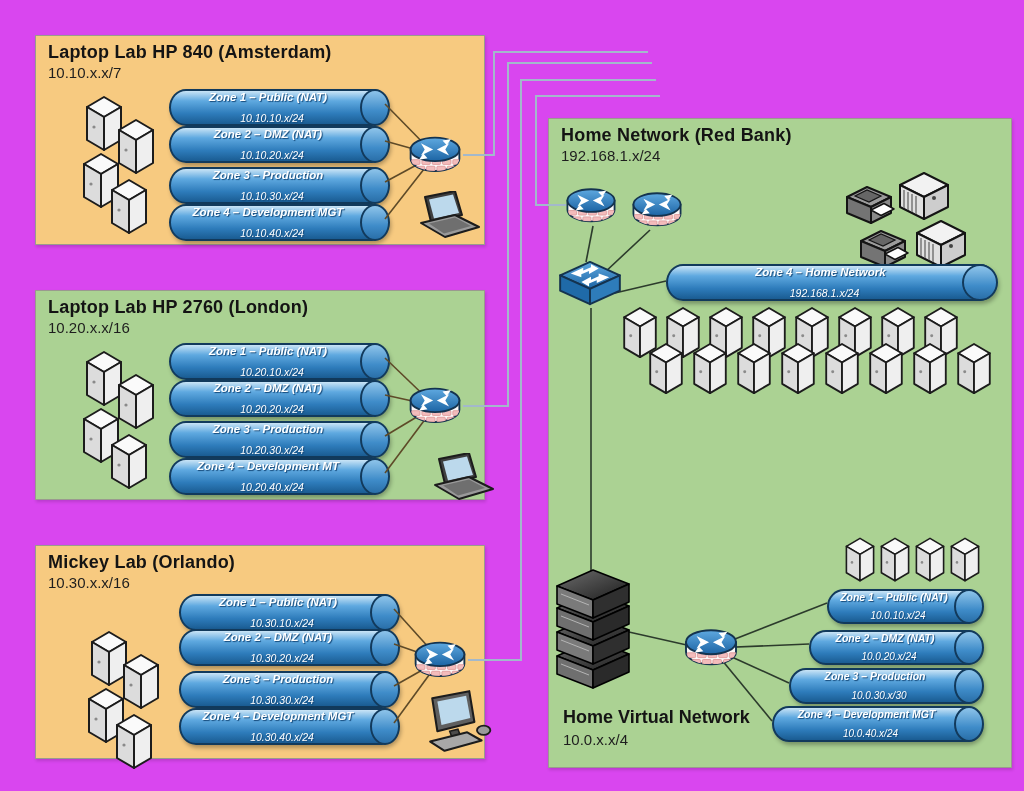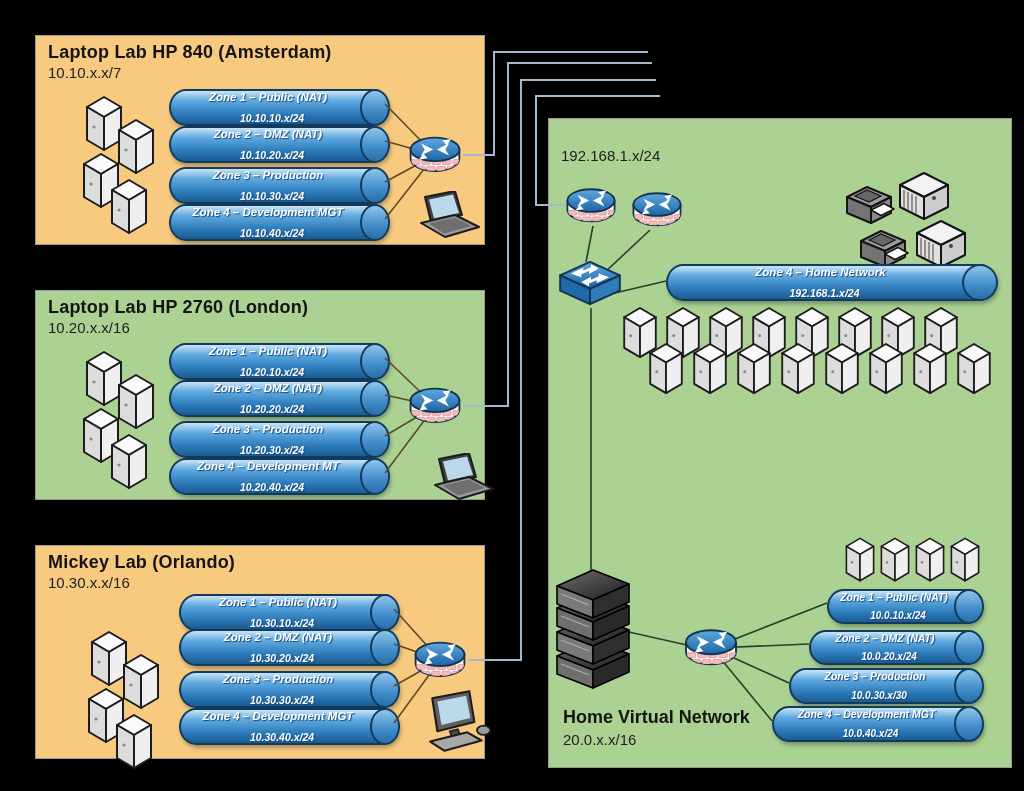--- a/index.html
+++ b/index.html
@@ -1,37 +1,37 @@
 <!DOCTYPE html>
 <html><head>
 <meta charset="utf-8">
 <style>
   html,body{margin:0;padding:0;background:#fff;}
-  #stage{position:relative;width:1024px;height:791px;background:#000000;overflow:hidden;
+  #stage{position:relative;width:1024px;height:791px;background:#d946ef;overflow:hidden;
          font-family:"Liberation Sans",sans-serif;}
   .box{position:absolute;border:1px solid #9a9a8e;box-shadow:1px 2px 3px rgba(0,0,0,.15);}
   .box.orange{background:#f7ca80;}
   .box.green{background:#abd293;}
   .btitle{position:absolute;left:12px;top:6px;font-size:18px;font-weight:bold;color:#141414;letter-spacing:.2px;}
   .bsub{position:absolute;left:12px;top:28px;font-size:15px;color:#1e1e1e;}
   .vtitle{position:absolute;font-size:18px;font-weight:bold;color:#141414;}
   .vsub{position:absolute;font-size:15px;color:#1e1e1e;}
 
   .cyl{position:absolute;border:2px solid #123a5c;border-radius:17px/50%;
        background:linear-gradient(180deg,#c9e4f6 0%,#5fa9e0 30%,#2e7cbb 68%,#1a5c92 100%);
        box-shadow:2px 3px 4px rgba(0,0,0,.3);}
   .cyl::after{content:"";position:absolute;top:-2px;bottom:-2px;right:-3px;width:26px;
        border:2px solid #123a5c;border-radius:50%;
        background:linear-gradient(180deg,#8ec4ea 0%,#3f8cc9 60%,#2a6fa8 100%);}
   .cyl.bigcap::after{width:32px;}
   .cyltxt{position:absolute;left:0;right:22px;top:0;bottom:0;display:flex;flex-direction:column;
        align-items:center;justify-content:space-between;}
   .zname{font-size:11.5px;font-weight:bold;font-style:italic;color:#fff;line-height:13px;
        text-shadow:1px 1px 1px #14497a;}
-  .zsub{font-size:10.5px;font-weight:bold;font-style:italic;color:#fff;line-height:12px;
+  .zsub{font-size:10.5px;font-weight:normal;font-style:italic;color:#fff;line-height:12px;
        text-shadow:1px 1px 1px #14497a;margin-left:8px;}
   .cyl.narrow .zname{font-size:10.5px;}
   .cyl.narrow .zsub{font-size:10px;}
 
   .ic{position:absolute;}
   .ic svg{display:block;width:100%;height:100%;}
   #wires{position:absolute;left:0;top:0;pointer-events:none;}
   #cloudwrap{position:absolute;left:572px;top:10px;width:236px;height:112px;}
   #cloudlabel{position:absolute;left:50%;top:42%;transform:translate(-50%,-50%);
        font-size:11.5px;font-weight:bold;font-style:italic;color:#eef6fd;text-shadow:1px 1px 1px #174a73;}
@@ -334,20 +334,21 @@
         </div>
     </div>
     <div class="ic" style="left:388px;top:144px;width:72px;height:64px">
         <svg>
           <use href="#sym-desktop"></use>
         </svg>
       </div>
   </div>
 
   <div class="box green" style="left:548px;top:118px;width:462px;height:648px;">
+    <div class="btitle">Home Network (Red Bank)</div>
     <div class="bsub">192.168.1.x/24</div>
 
     <div class="ic" style="left:294px;top:64px;width:52px;height:44px">
         <svg>
           <use href="#sym-printer"></use>
         </svg>
       </div>
     <div class="ic" style="left:345px;top:52px;width:58px;height:50px">
         <svg>
           <use href="#sym-cube"></use>
@@ -492,21 +493,21 @@
         </div>
     </div>
     <div class="cyl narrow" style="left:223px;top:587px;width:207px;height:32px">
       <div class="cyltxt">
           <div class="zname">Zone 4 – Development MGT</div>
           <div class="zsub">10.0.40.x/24</div>
         </div>
     </div>
 
     <div class="vtitle" style="left:14px;top:588px;">Home Virtual Network</div>
-    <div class="vsub" style="left:14px;top:612px;">20.0.x.x/16</div>
+    <div class="vsub" style="left:14px;top:612px;">10.0.x.x/4</div>
   </div>
 
   <svg id="wires" width="1024" height="791" viewBox="0 0 1024 791">
 
     <g fill="none" stroke="#a3b8cb" stroke-width="2">
       <path d="M463,155 H494 V52 H648"></path>
       <path d="M463,406 H508 V63 H652"></path>
       <path d="M468,660 H521 V80 H656"></path>
       <path d="M566,205 H536 V96 H660"></path>
     </g>

